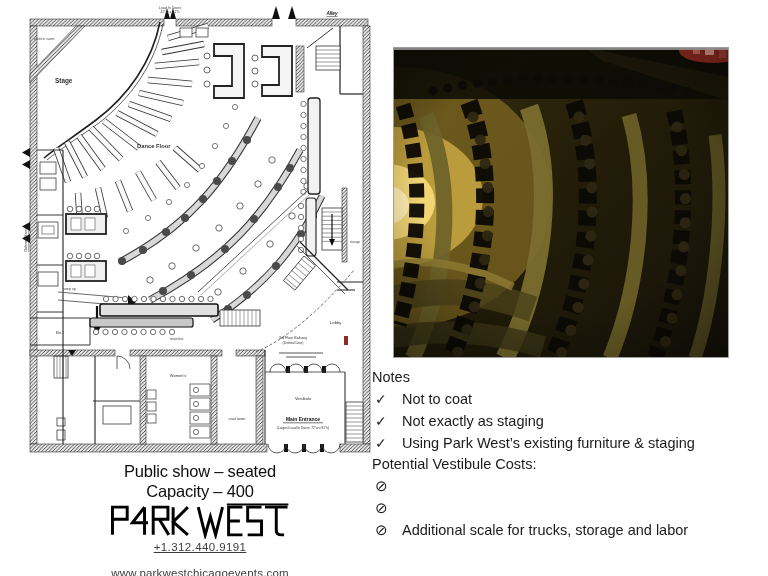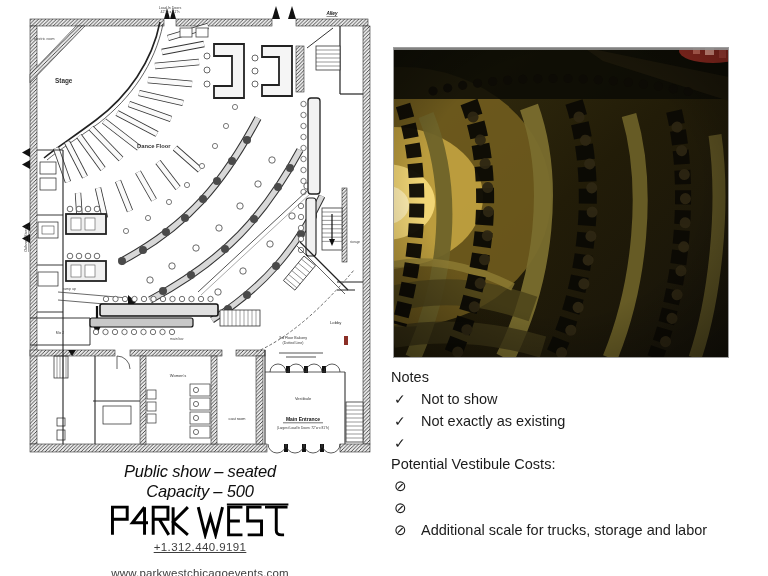--- a/index.html
+++ b/index.html
@@ -2,26 +2,26 @@
 <html><head>
 <meta charset="utf-8">
 <style>
   html,body{margin:0;padding:0;background:#fff;}
   .slide{position:relative;width:768px;height:576px;background:#ffffff;overflow:hidden;
          font-family:"Liberation Sans",sans-serif;color:#1c1c1c;}
   svg text{font-family:"Liberation Sans",sans-serif;}
   .plan{position:absolute;left:22px;top:0;width:356px;height:480px;}
   .photo-wrap{position:absolute;left:393px;top:47px;width:336px;height:311px;}
   .caption{position:absolute;left:22px;top:461px;width:356px;text-align:center;
-           color:#0e0e0e;font-size:16.5px;line-height:20px;letter-spacing:-0.2px;font-style:italic;}
+           color:#0e0e0e;font-size:16.5px;line-height:20px;letter-spacing:-0.2px;}
   .brand{position:absolute;left:22px;top:503px;width:356px;text-align:center;}
   .brand svg{display:block;margin:0 auto;}
   .brand .phone{font-size:11.5px;color:#3d3d3d;letter-spacing:.4px;margin-top:2px;text-decoration:underline;}
   .brand .site{font-size:11.5px;color:#3d3d3d;letter-spacing:.2px;margin-top:14px;}
-  .notes{position:absolute;left:391px;top:367px;width:372px;color:#1b1b1b;}
+  .notes{position:absolute;left:372px;top:367px;width:372px;color:#1b1b1b;}
   .notes .hd{font-size:14.5px;line-height:21px;}
   .nrow{display:flex;font-size:14.5px;line-height:22px;}
   .nrow .g{width:27px;flex:0 0 27px;padding-left:3px;font-size:14px;}
   .nrow .g.no{font-size:15px;}
 </style>
 </head>
 <body>
 
 <div class="slide">
 
@@ -415,21 +415,21 @@
       <path d="M186,70 C210,140 200,242 166,311" stroke="#2e2713" stroke-width="11" stroke-dasharray="0.1 24" stroke-linecap="round" opacity="0.95"></path>
       <path d="M284,80 C301,150 291,246 267,311" stroke="#2c2512" stroke-width="11" stroke-dasharray="0.1 24" stroke-linecap="round" opacity="0.95"></path>
     </g>
     <rect width="336" height="311" fill="url(#vg)"></rect>
     <rect x="0" y="0" width="336" height="3" fill="#8f8f8f" opacity="0.9"></rect>
     <rect x="0.5" y="0.5" width="335" height="310" fill="none" stroke="#9e9e9e" stroke-width="1"></rect>
   </svg>
 
   <div class="caption">
     <div>Public show – seated</div>
-    <div>Capacity – 500</div>
+    <div>Capacity – 400</div>
   </div>
 
   <div class="brand">
     <svg width="182" height="36" viewBox="0 0 210 40">
       <title>PARK WEST</title>
       <g fill="none" stroke="#000" stroke-width="3.4">
         <path d="M4,36 L4,4 L21,4 L21,18 L4,18"></path>
         <path d="M41,4 L27,22 L45,22 M41,4 L41,36"></path>
         <path d="M51,36 L51,4 L68,4 L68,18 L51,18 M58,18 L69,36"></path>
         <path d="M74,4 L74,36 M91,4 L74,21 L91,36"></path>
@@ -441,28 +441,29 @@
       </g>
     </svg>
     <div class="phone">+1.312.440.9191</div>
     <div class="site">www.parkwestchicagoevents.com</div>
   </div>
 
   <div class="notes">
     <div class="hd">Notes</div>
     <div class="nrow">
       <span class="g">✓</span>
-      <span>Not to show</span>
+      <span>Not to coat</span>
     </div>
     <div class="nrow">
       <span class="g">✓</span>
-      <span>Not exactly as existing</span>
+      <span>Not exactly as staging</span>
     </div>
     <div class="nrow">
       <span class="g">✓</span>
+      <span>Using Park West’s existing furniture &amp; staging</span>
     </div>
     <div class="hd">Potential Vestibule Costs:</div>
     <div class="nrow">
       <span class="g no">⊘</span>
     </div>
     <div class="nrow">
       <span class="g no">⊘</span>
     </div>
     <div class="nrow">
       <span class="g no">⊘</span>

